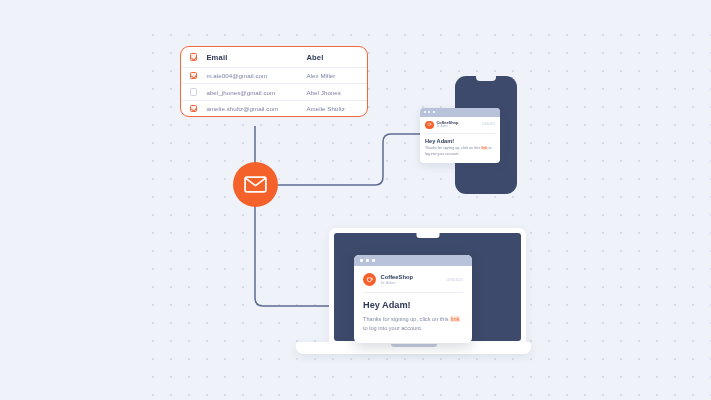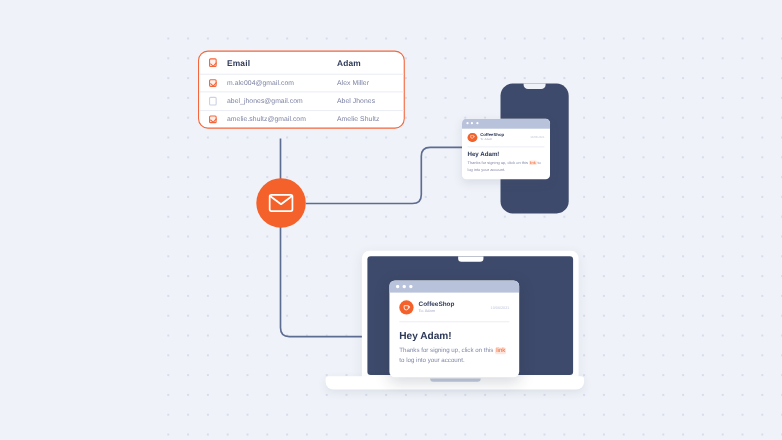--- a/index.html
+++ b/index.html
@@ -327,21 +327,21 @@
     <path d="M255,126 L255,298 Q255,306 263,306 L330,306" fill="none" stroke="#5d6c91" stroke-width="1.5"></path>
 
     <path d="M278,185 L375,185 Q383,185 383,177 L383,142 Q383,134 391,134 L424,134" fill="none" stroke="#5d6c91" stroke-width="1.5"></path>
   </svg>
 
   <div id="email-card">
 
     <div class="row header">
       <span class="cb on"></span>
       <span class="c-email">Email</span>
-      <span class="c-name">Adam</span>
+      <span class="c-name">Abel</span>
     </div>
 
     <div class="row data">
       <span class="cb on"></span>
       <span class="c-email">m.ale004@gmail.com</span>
       <span class="c-name">Alex Miller</span>
     </div>
 
     <div class="row data">
       <span class="cb off"></span>

